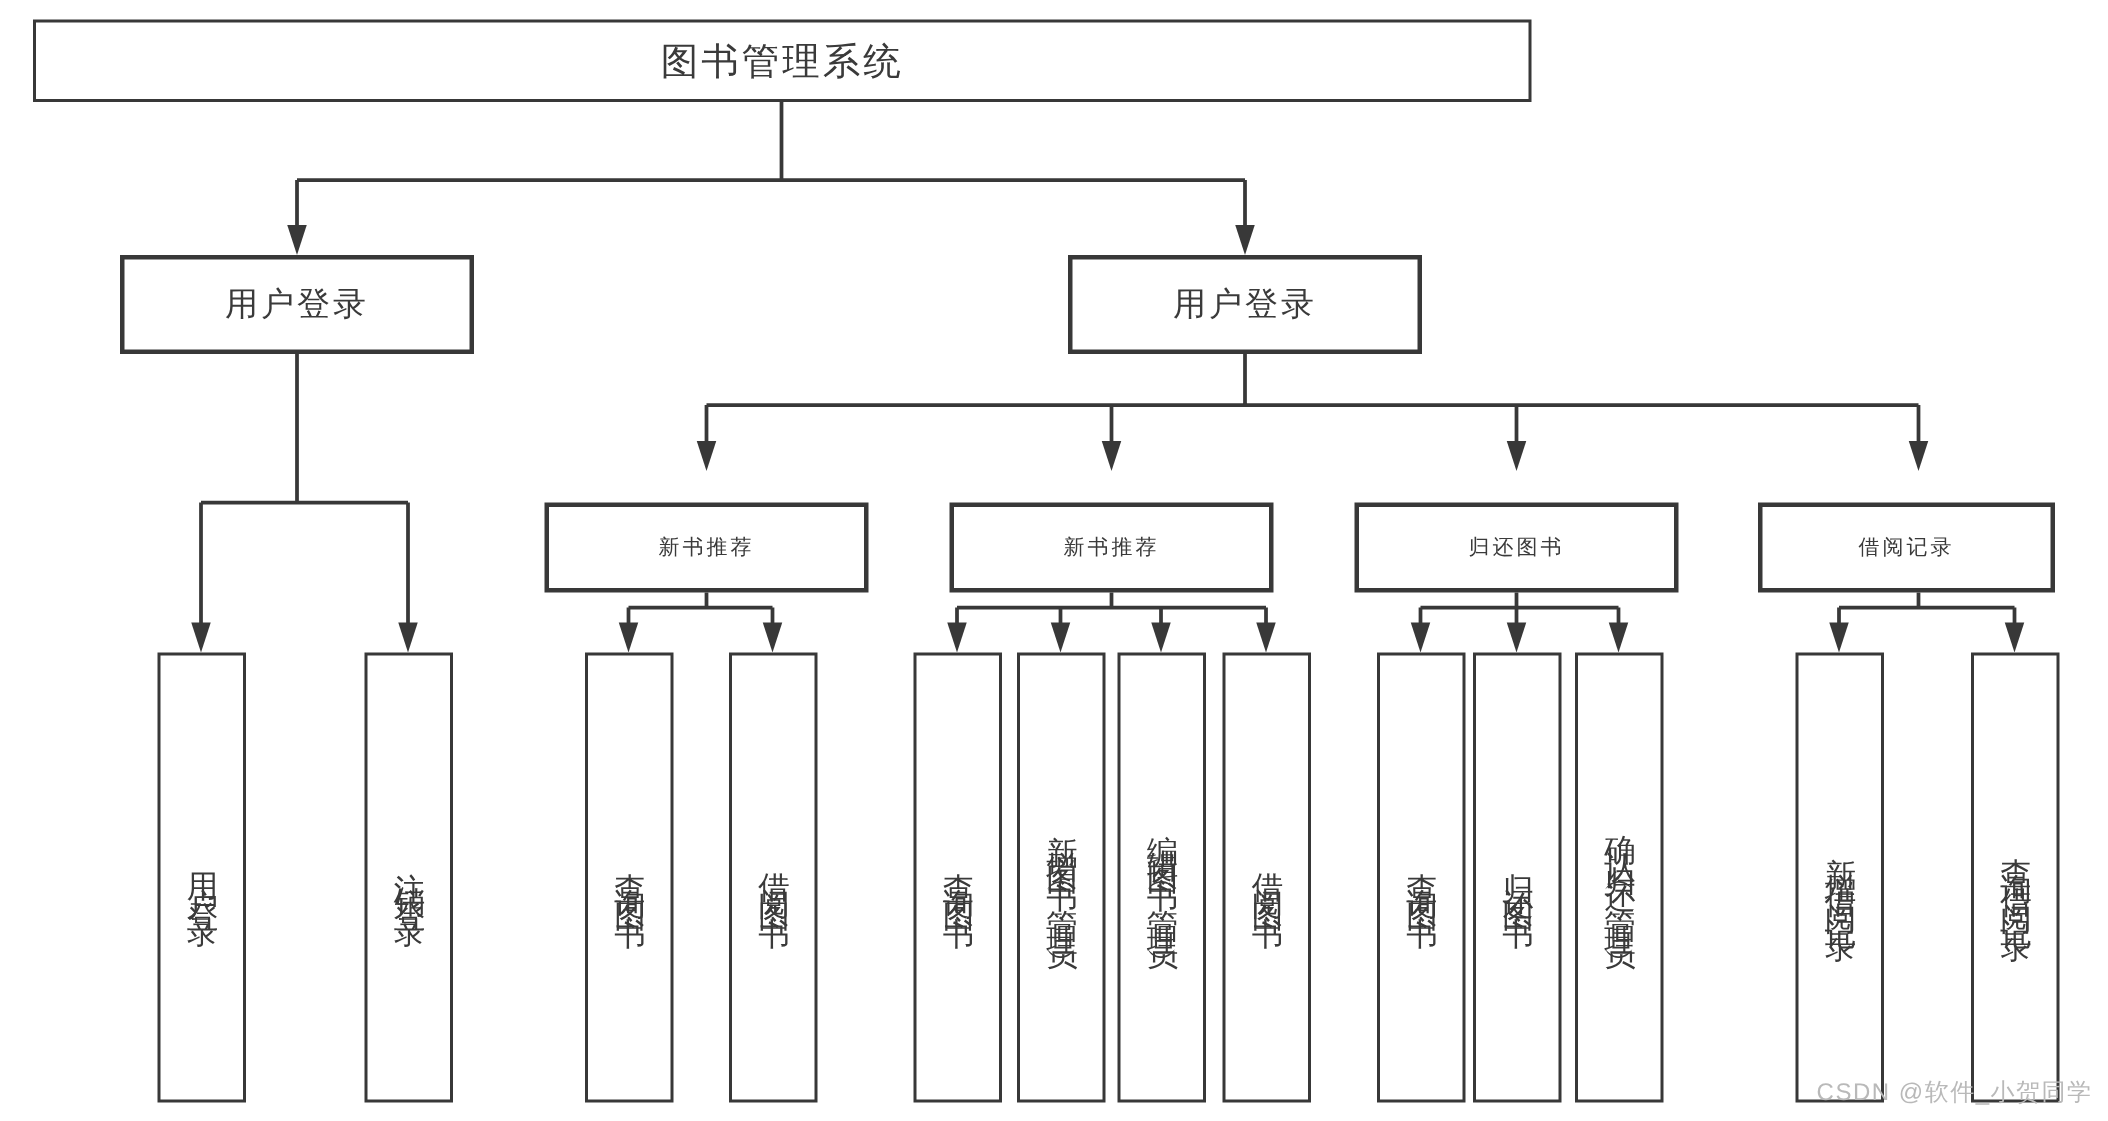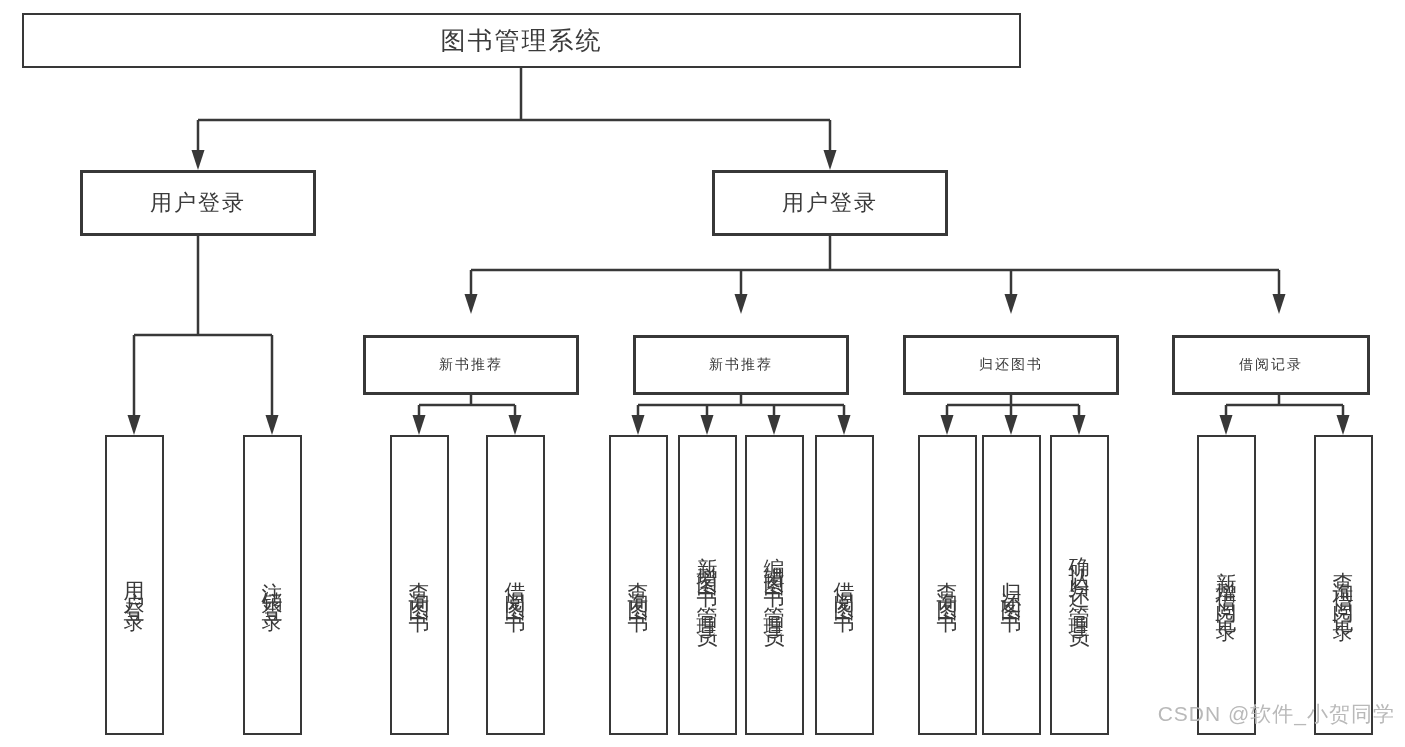--- a/index.html
+++ b/index.html
@@ -59,22 +59,22 @@
     text-orientation: mixed;
     font-size: 21px;
     letter-spacing: 10px;
     color: var(--color-text);
     line-height: 1;
     white-space: nowrap;
   }
   .watermark {
     position: absolute;
     right: 10px;
-    bottom: 19px;
-    font-size: 21px;
+    bottom: 8px;
+    font-size: 16px;
     letter-spacing: 1px;
     color: var(--color-watermark);
     white-space: nowrap;
   }
 </style>
 </head>
 <body>
 
 <div class="canvas">
 

